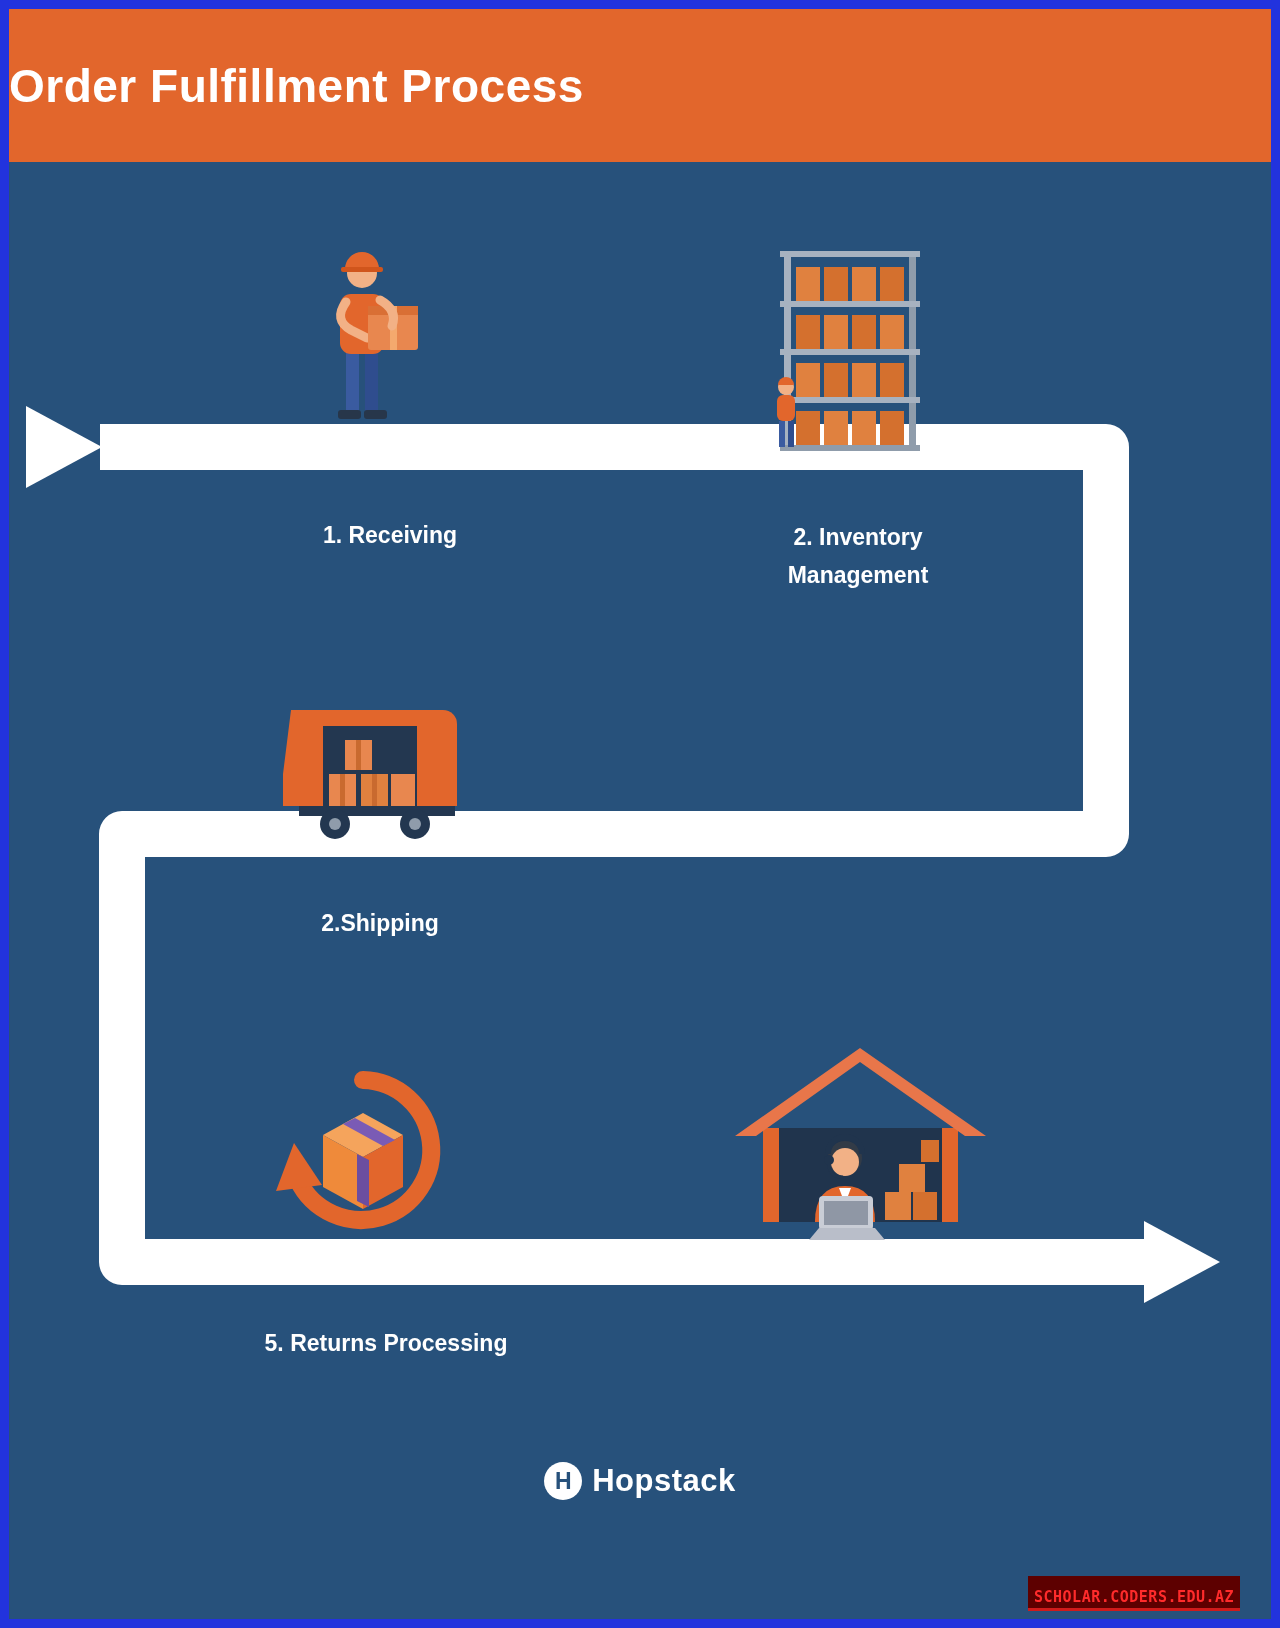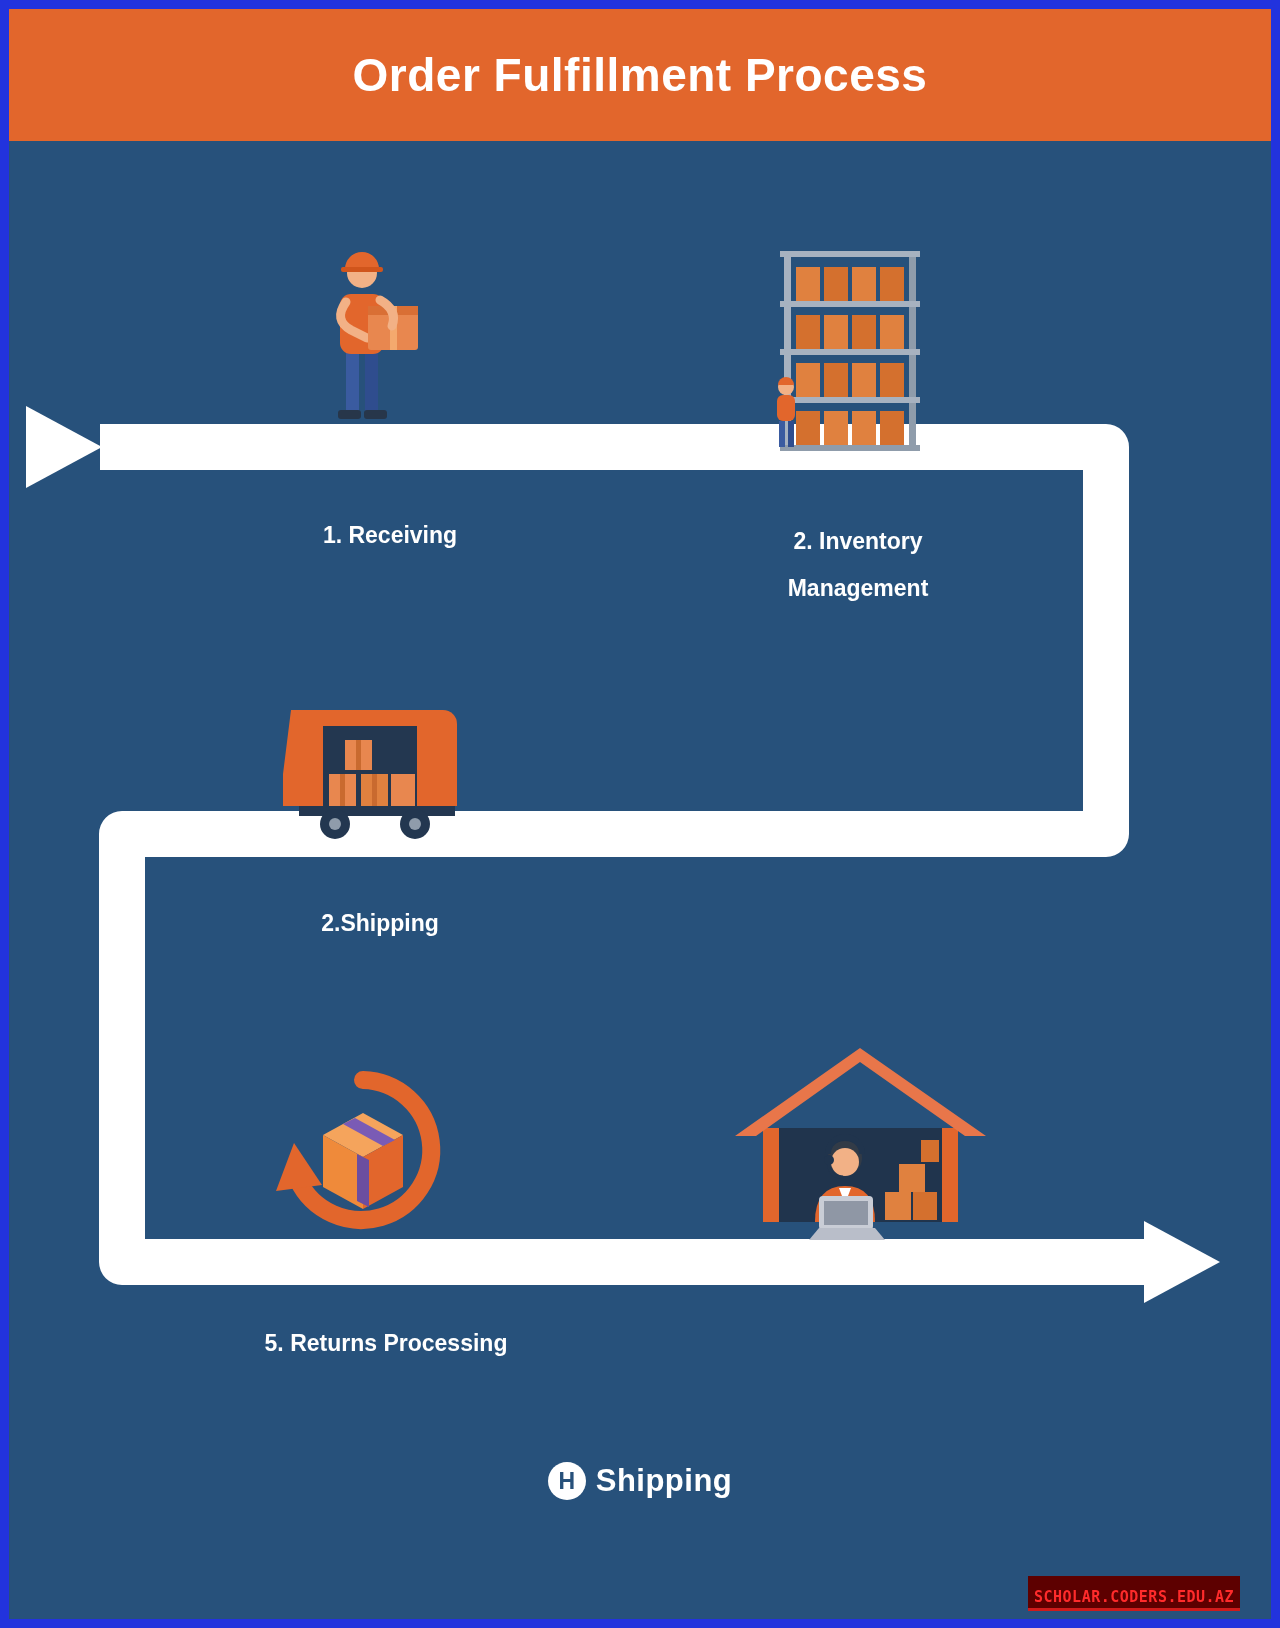--- a/index.html
+++ b/index.html
@@ -7,35 +7,35 @@
     position:relative;width:1280px;height:1628px;
     background:#2233dd; 
     font-family:"Liberation Sans", sans-serif;
     overflow:hidden;
   }
   .inner{
     position:absolute;left:9px;top:9px;right:9px;bottom:9px;
     background:#27517b;
   }
   .header{
-    position:absolute;left:9px;top:9px;right:9px;height:132px;
+    position:absolute;left:9px;top:9px;right:9px;height:153px;
     background:#e2662c;
-    display:flex;align-items:center;justify-content:center;
+    display:flex;align-items:center;justify-content:flex-start;
   }
   .title{
     color:#ffffff;font-size:46px;font-weight:800;letter-spacing:.5px;
   }
   svg.flow{position:absolute;left:0;top:0;width:1280px;height:1628px;}
   .icon{position:absolute;}
   .icon svg{width:100%;height:100%;display:block;}
   .step-label{
     position:absolute;color:#ffffff;font-weight:700;font-size:23px;
     transform:translateX(-50%);white-space:nowrap;text-align:center;
   }
-  .step-label.wrap{white-space:normal;width:235px;line-height:47px;}
+  .step-label.wrap{white-space:normal;width:235px;line-height:38px;}
   .footer{
     position:absolute;left:0;top:1462px;width:1280px;
     display:flex;align-items:center;justify-content:center;gap:10px;
   }
   .logo-circle{
     width:38px;height:38px;border-radius:50%;background:#ffffff;
     display:flex;align-items:center;justify-content:center;
     color:#27517b;font-weight:800;font-size:23px;
   }
   .brand{color:#ffffff;font-weight:700;font-size:31px;letter-spacing:.5px;}
@@ -169,17 +169,17 @@
     </svg>
   </div>
 
   <div class="step-label" style="left:390px;top:522px;">1. Receiving</div>
   <div class="step-label wrap" style="left:858px;top:518px;">2. Inventory Management</div>
   <div class="step-label" style="left:380px;top:910px;">2.Shipping</div>
   <div class="step-label" style="left:386px;top:1330px;">5. Returns Processing</div>
 
   <div class="footer">
     <div class="logo-circle">H</div>
-    <div class="brand">Shipping</div>
+    <div class="brand">Hopstack</div>
   </div>
 
   <div class="watermark">SCHOLAR.CODERS.EDU.AZ</div>
 </div>
 
 </body></html>

